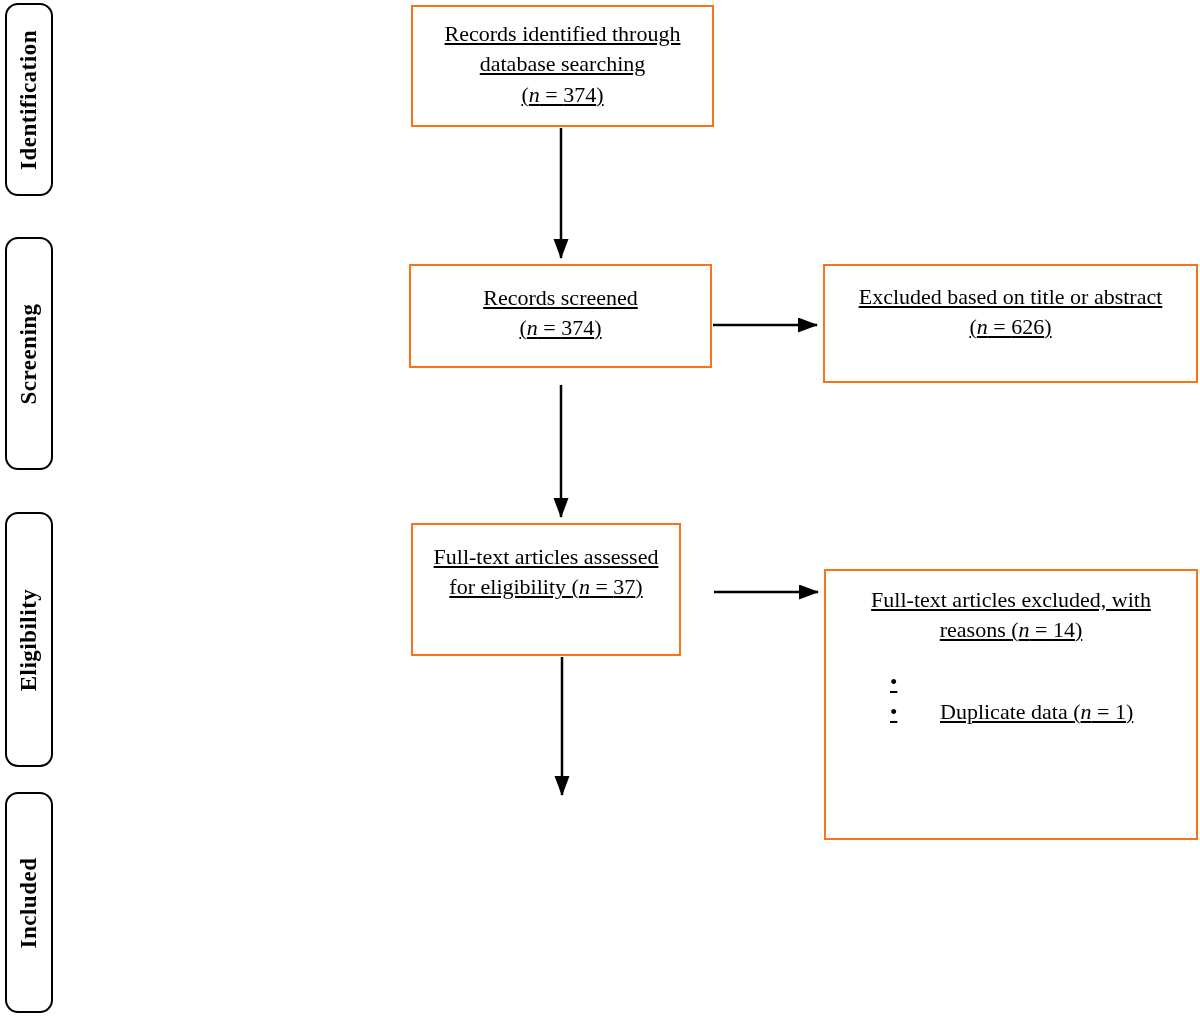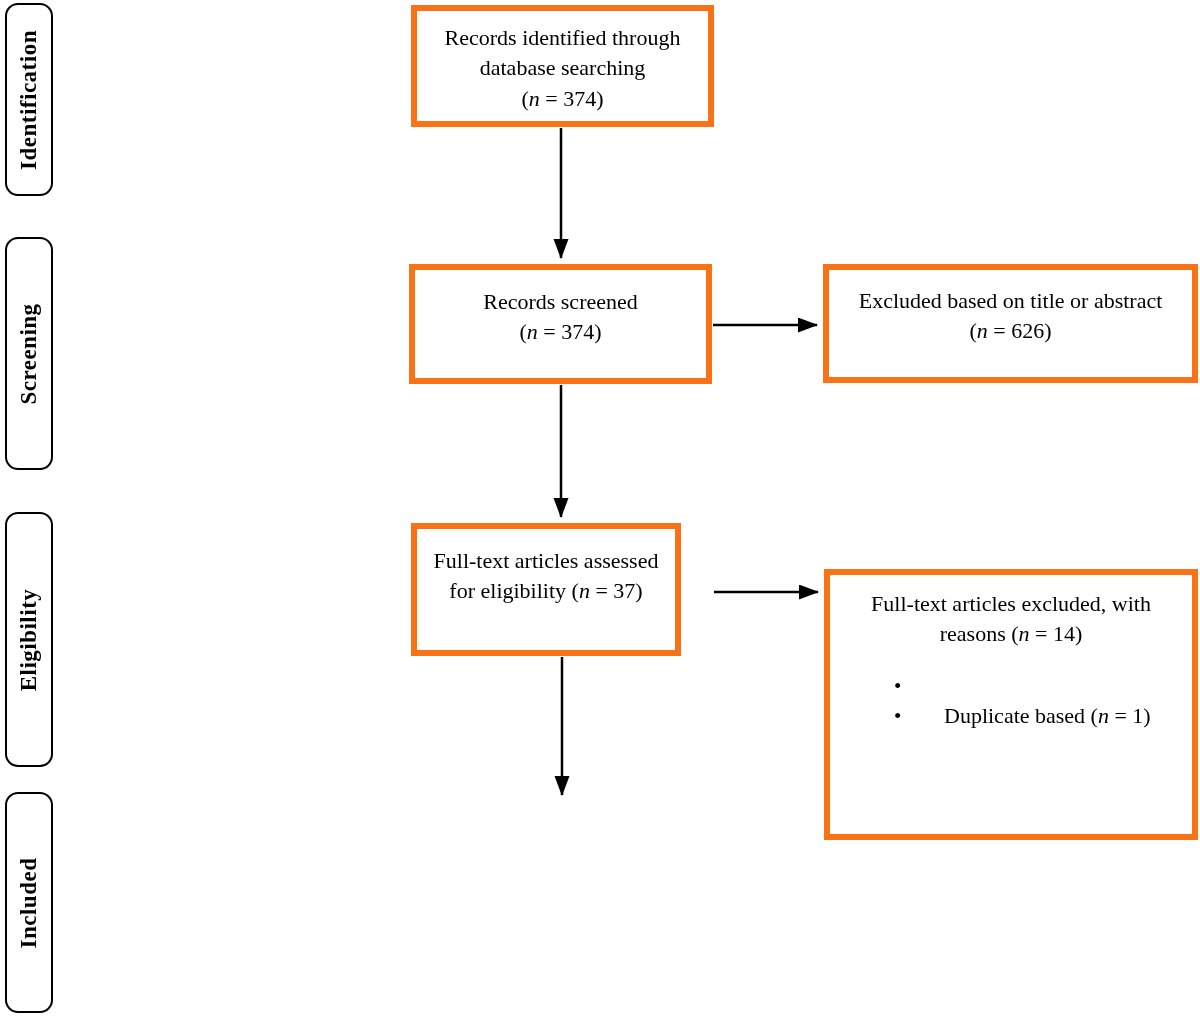--- a/index.html
+++ b/index.html
@@ -34,32 +34,33 @@
     letter-spacing: 0.5px;
   }
   #stage-identification { top: 3px;   height: 193px; }
   #stage-screening      { top: 237px; height: 233px; }
   #stage-eligibility    { top: 512px; height: 255px; }
   #stage-included       { top: 792px; height: 221px; }
 
   
   .fbox {
     position: absolute;
-    border: 6px solid #f97316;
+    border: 2px solid #f97316;
     background: #ffffff;
     box-sizing: border-box;
     font-size: 22px;
     line-height: 1.38;
     text-align: center;
+    text-decoration: underline;
   }
   .t { white-space: pre-line; }
   .nvar { font-style: italic; }
 
   #b-identified { left: 411px; top: 5px;   width: 303px; height: 122px; padding: 12px 4px 0; }
-  #b-screened   { left: 409px; top: 264px; width: 303px; height: 120px; padding: 17px 8px 0; }
+  #b-screened   { left: 409px; top: 264px; width: 303px; height: 104px; padding: 17px 8px 0; }
   #b-fulltext   { left: 411px; top: 523px; width: 270px; height: 133px; padding: 17px 4px 0; }
   #b-included   { left: 411px; top: 801px; width: 301px; height: 126px; padding: 16px 4px 0; }
   #b-excl-title { left: 823px; top: 264px; width: 375px; height: 119px; padding: 16px 2px 0; text-align: center; }
   #b-excl-full  { left: 824px; top: 522px; width: 374px; height: 271px; padding: 14px 0 0; margin-top: 47px; }
 
   
   .reasons {
     margin: 21px 0 0;
     padding: 0 10px 0 64px;
     list-style: none;
@@ -115,21 +116,21 @@
 
   <div class="fbox" id="b-excl-full">
     <div><span class="t">Full-text articles excluded, with
 reasons </span><span><span>(</span><span class="nvar">n</span><span> = </span><span>14</span><span>)</span></span></div>
     <ul class="reasons">
       <li>
           <span class="bullet">•</span>
         </li>
       <li>
           <span class="bullet">•</span>
-          <span class="li-body"><span class="t">Duplicate based </span><span><span>(</span><span class="nvar">n</span><span> = </span><span>1</span><span>)</span></span></span>
+          <span class="li-body"><span class="t">Duplicate data </span><span><span>(</span><span class="nvar">n</span><span> = </span><span>1</span><span>)</span></span></span>
         </li>
     </ul>
   </div>
 
   <svg id="arrow-layer" width="1200" height="1019" viewBox="0 0 1200 1019">
     <defs>
       <marker id="ah" markerWidth="9" markerHeight="7" refX="7.6" refY="3" orient="auto" markerUnits="strokeWidth">
         <path d="M0,0 L8,3 L0,6 Z" fill="#000"></path>
       </marker>
     </defs>

